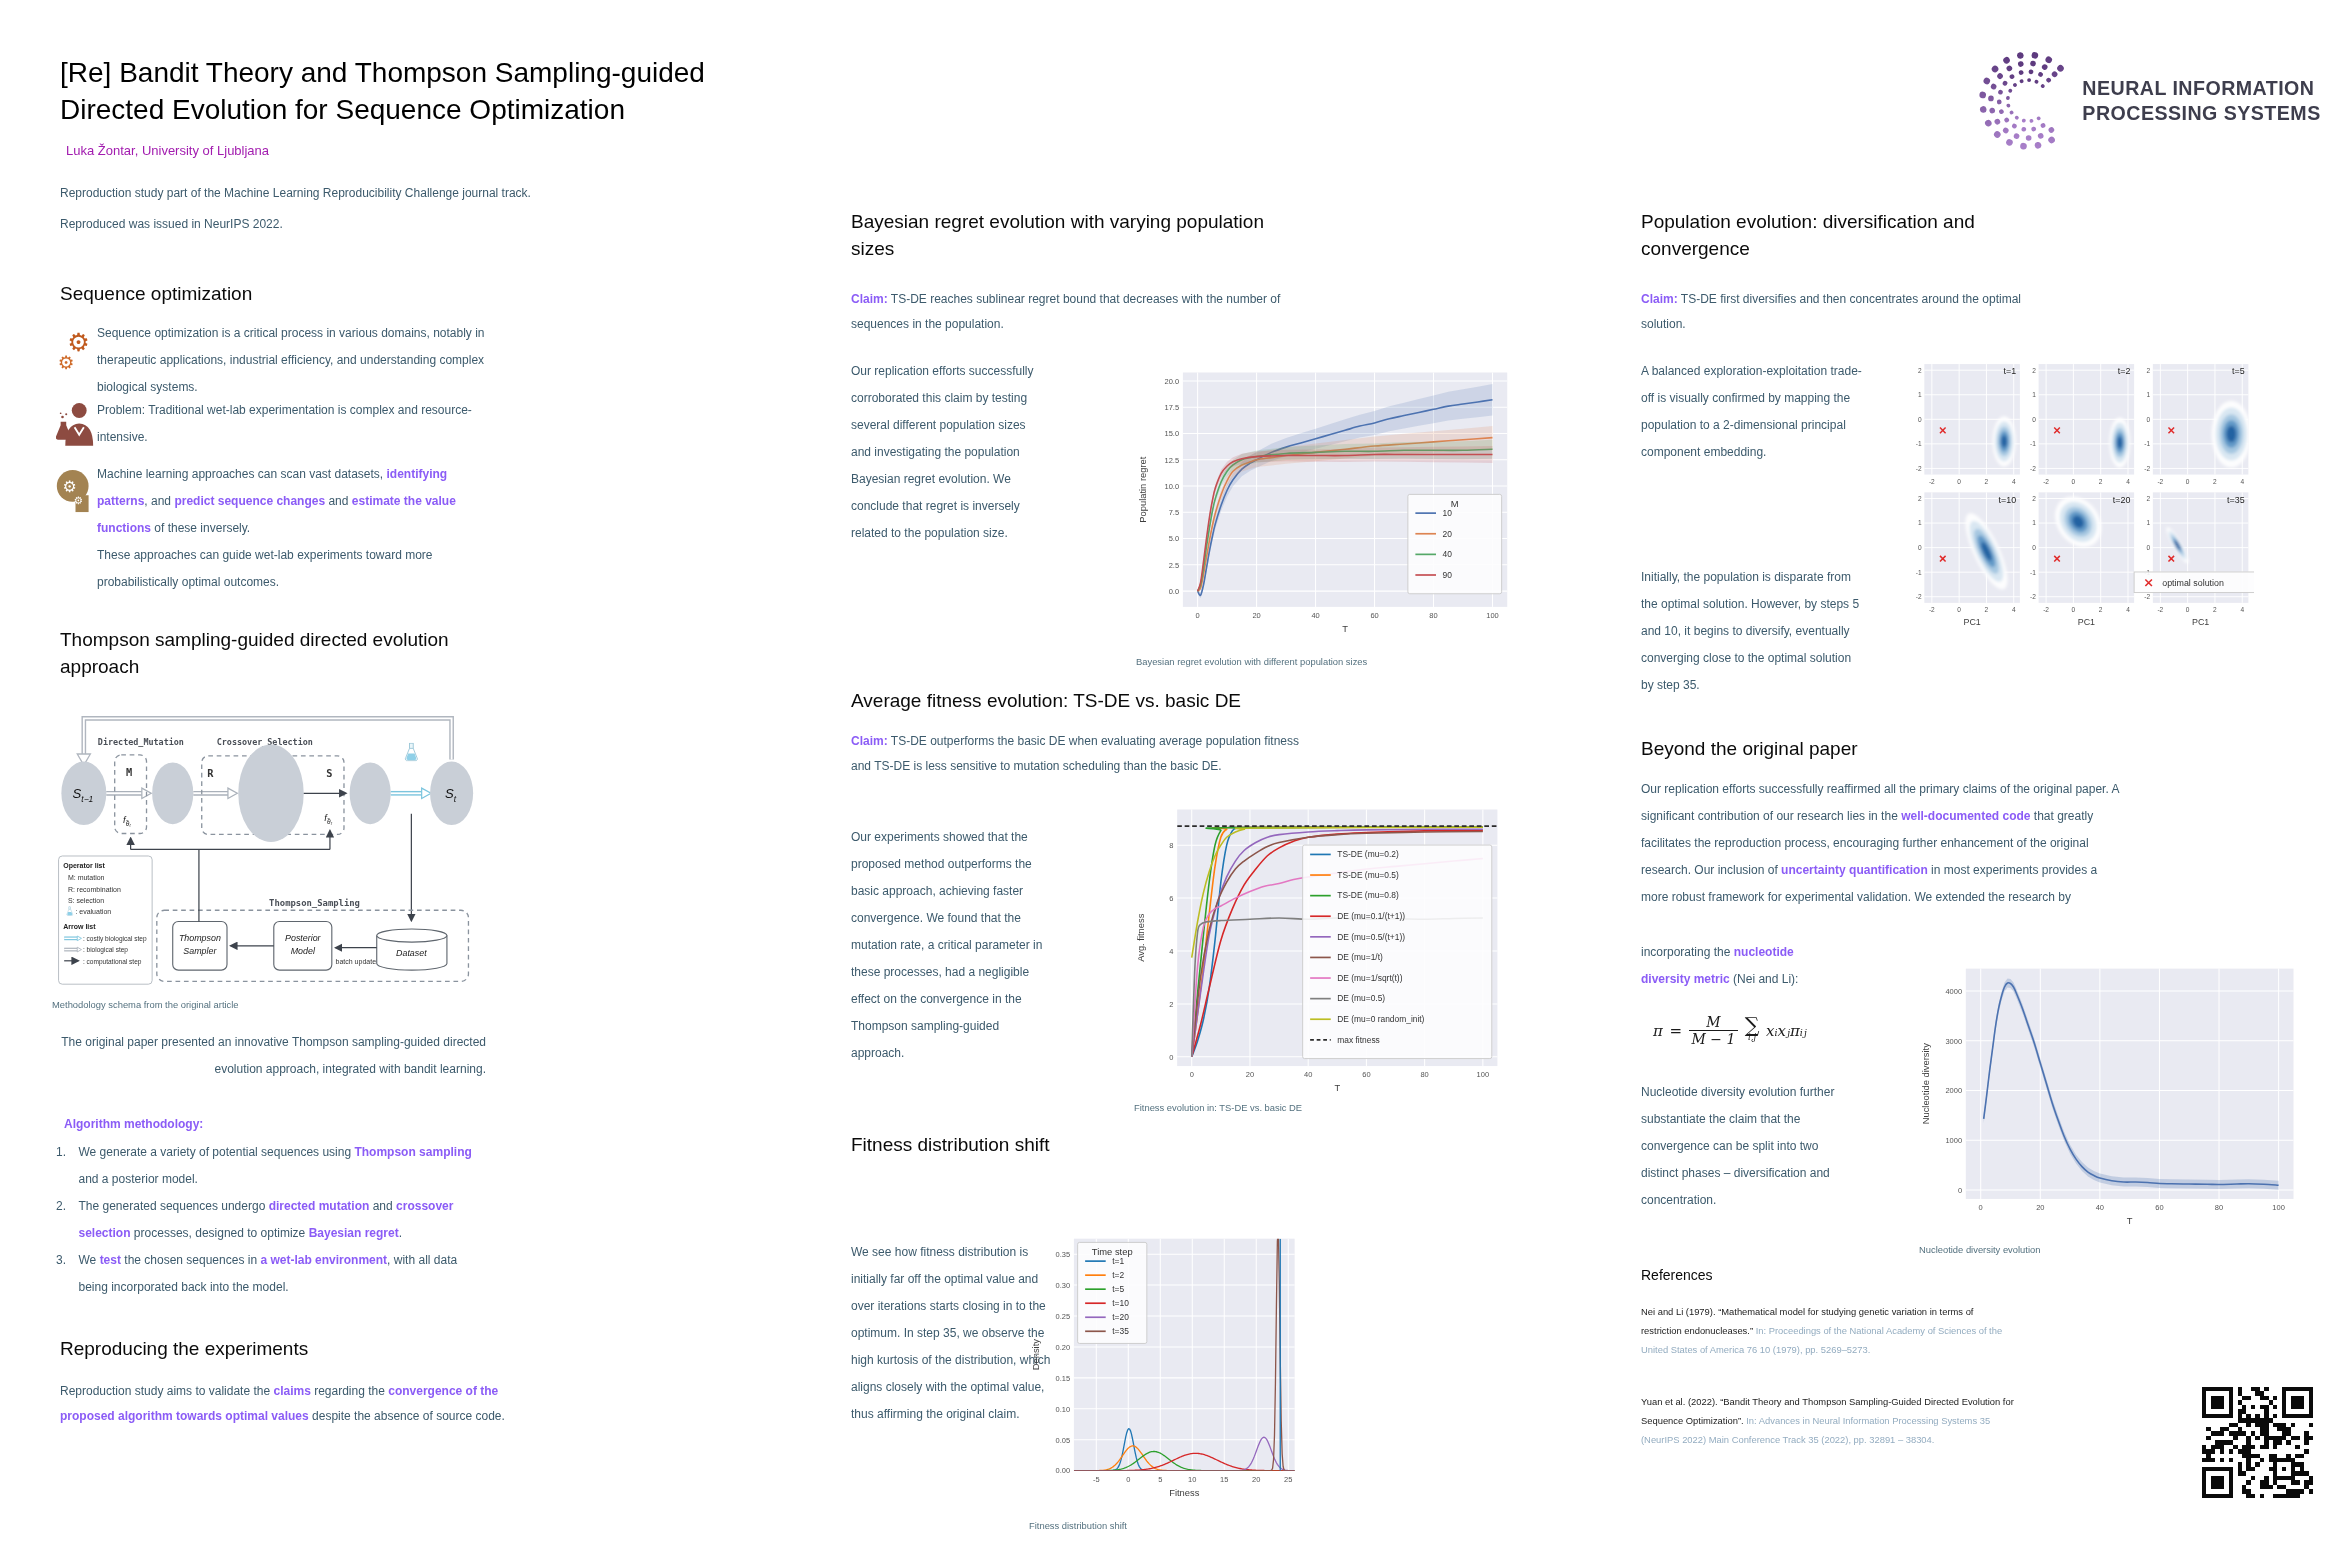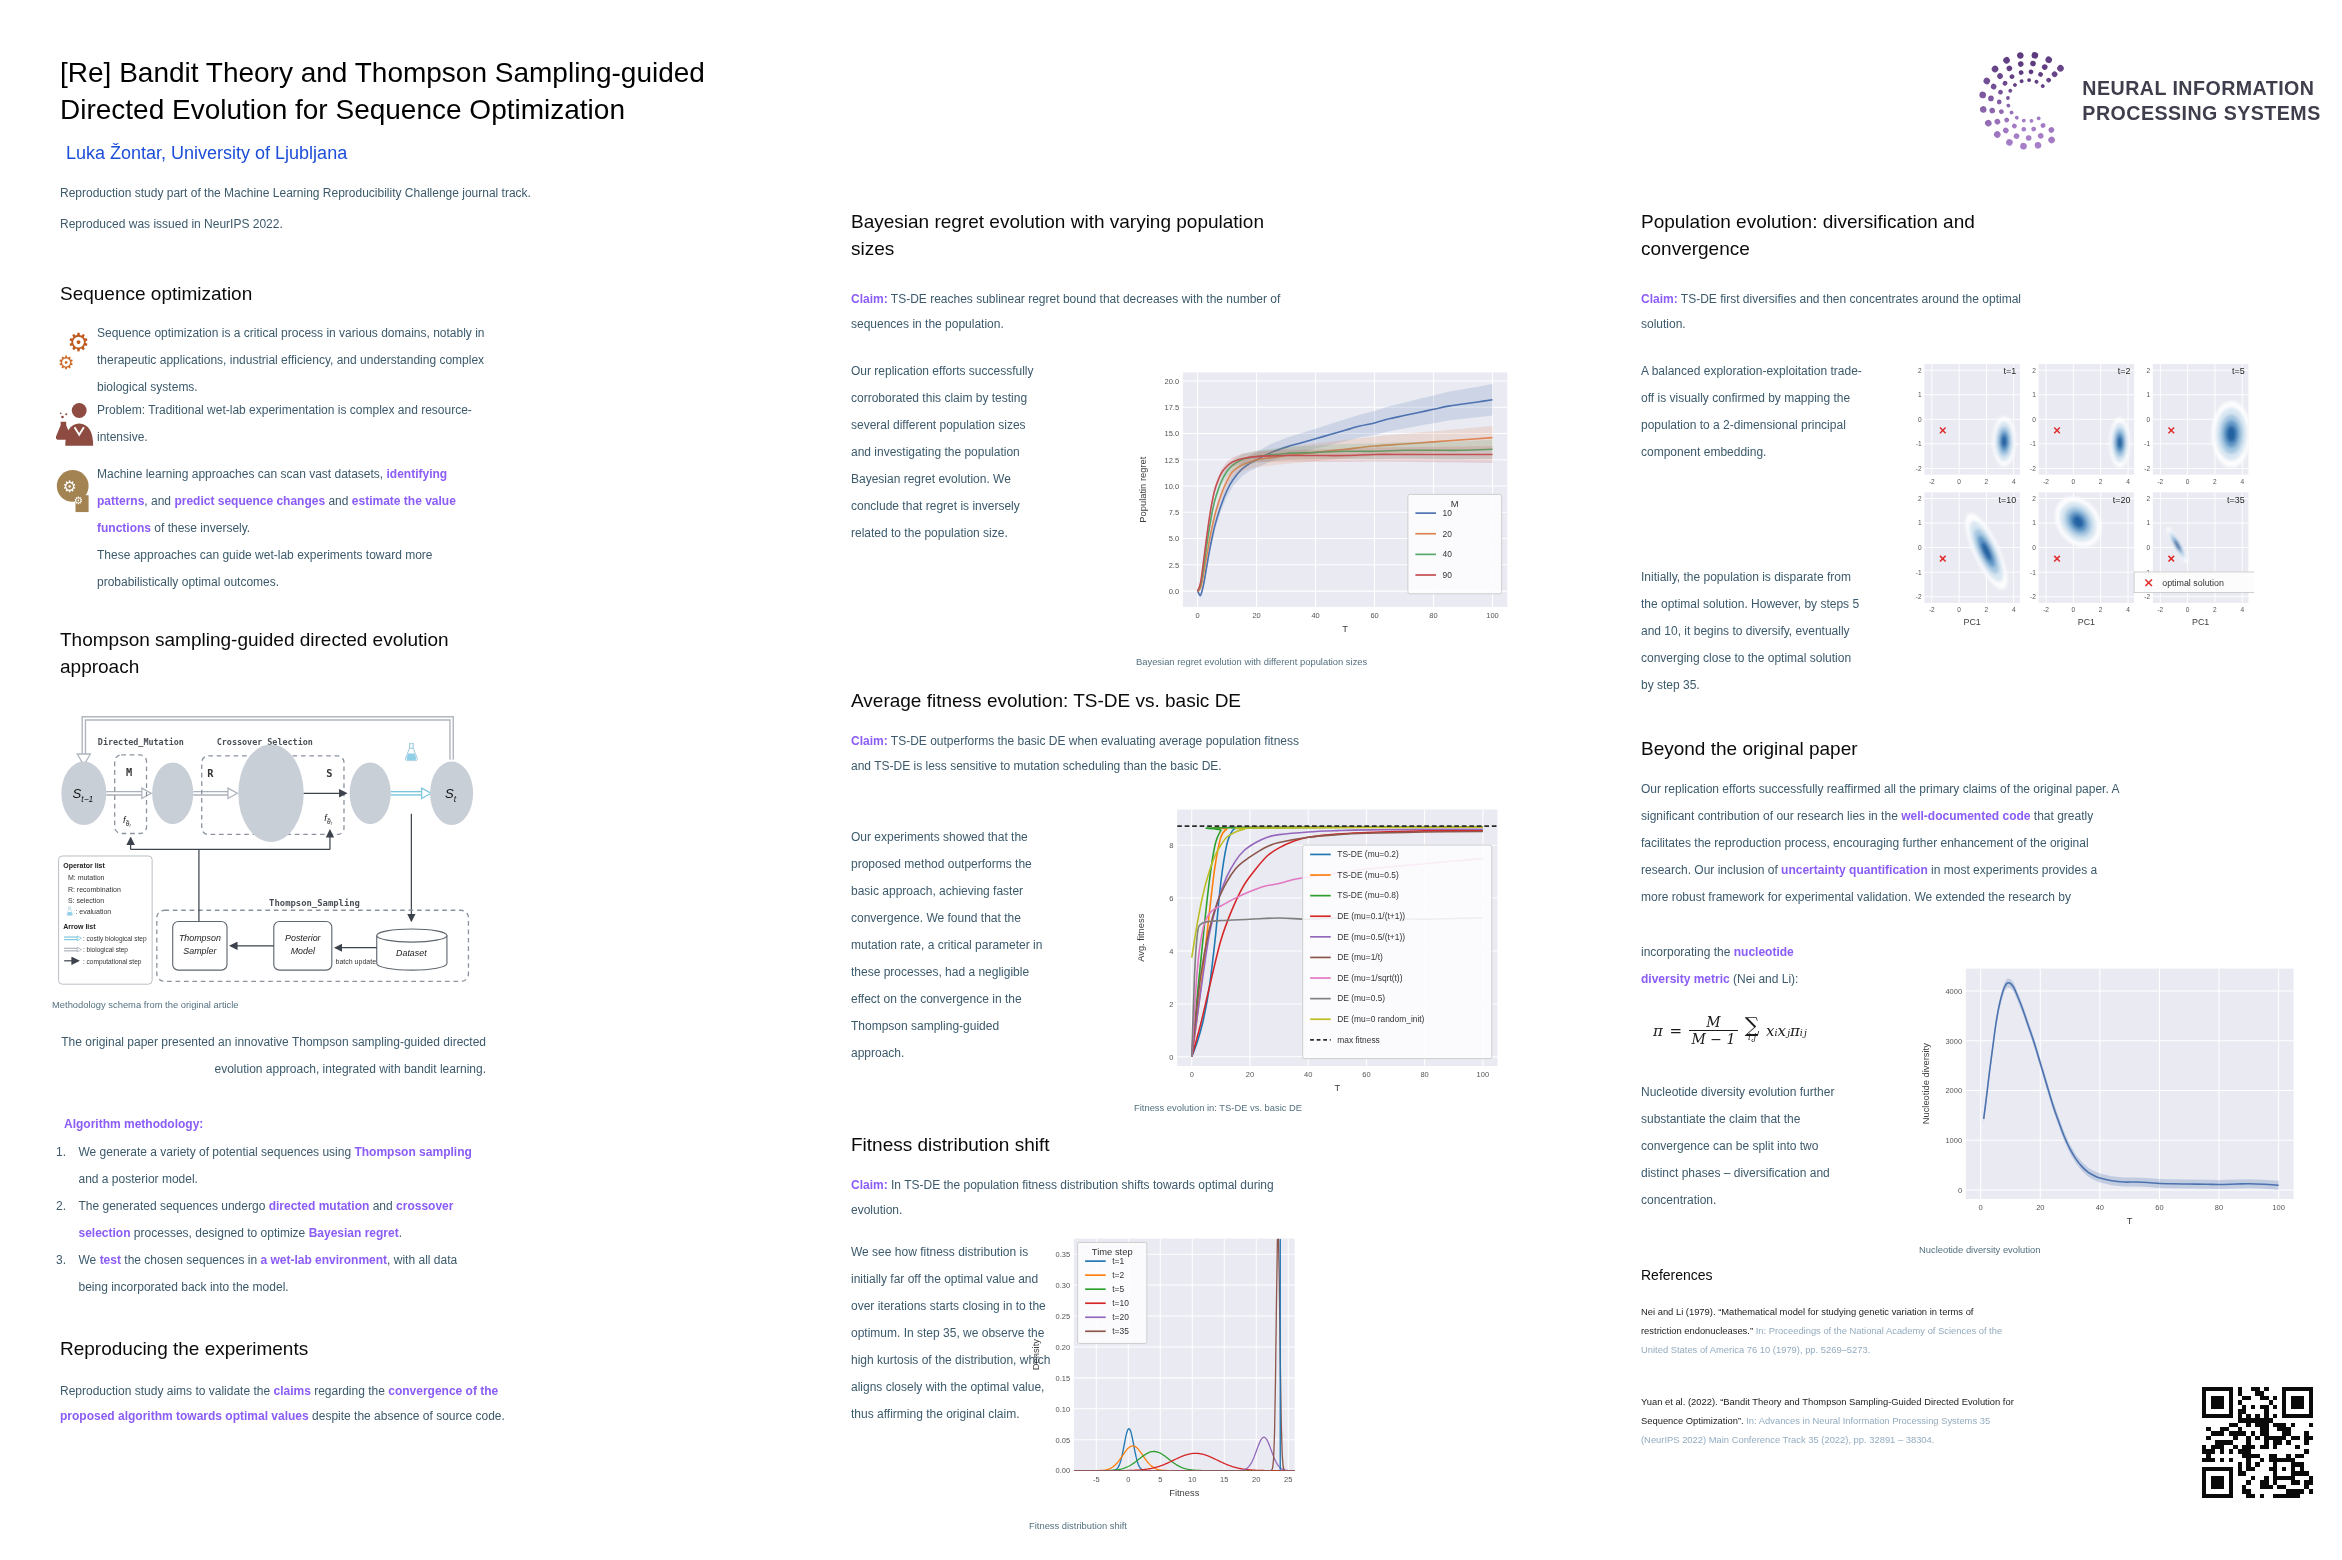--- a/index.html
+++ b/index.html
@@ -1,20 +1,20 @@
 <!DOCTYPE html>
 <html style="font-size:15px"><head>
 <meta charset="utf-8">
 <style>
   html,body{margin:0;padding:0;background:#fff;}
   #poster{position:relative;width:2342px;height:1561px;background:#ffffff;overflow:hidden;
           font-family:"Liberation Sans", sans-serif;}
   .abs{position:absolute;}
   .title{font-size:28px;line-height:37px;color:#000;}
-  .author{font-size:18px;color:#1d4ed8;text-align:center;}
+  .author{font-size:13px;color:#a21caf;text-align:center;}
   .h{font-size:19px;color:#0a0a0a;}
   .h2l{line-height:27px;}
   .subh{font-size:14px;color:#0a0a0a;}
   .body{font-size:12px;line-height:27px;color:#3c5a6c;}
   .tight{line-height:25px;}
   .body .b, .b{font-weight:700;color:#8b5cf6;}
   .m{color:#93acc0;}
   .cap{font-size:9.4px;color:#54717f;}
   .refs{font-size:9.4px;line-height:19px;color:#222;}
   .numlist{counter-reset:it;}
@@ -362,21 +362,20 @@
         <line x1="188" x2="210" y1="210" y2="210" stroke="#7f7f7f" stroke-width="1.8" stroke-dasharray="none"></line>
         <text x="217" y="213" class="legtxt">DE (mu=0.5)</text>
         <line x1="188" x2="210" y1="232" y2="232" stroke="#bcbd22" stroke-width="1.8" stroke-dasharray="none"></line>
         <text x="217" y="235" class="legtxt">DE (mu=0 random_init)</text>
         <line x1="188" x2="210" y1="254" y2="254" stroke="#2b2b2b" stroke-width="1.8" stroke-dasharray="4 3"></line>
         <text x="217" y="257" class="legtxt">max fitness</text>
       </svg></div>
   <div class="abs cap" style="left:1134px;top:1102px;width:371px;">Fitness evolution in: TS-DE vs. basic DE</div>
 
   <div class="abs h" style="left:851px;top:1134px;">Fitness distribution shift</div>
-  <div class="abs body tight" style="left:851px;top:1173px;width:431px;"><span class="b">Claim:</span><span> In TS-DE the population fitness distribution shifts towards optimal during evolution.</span></div>
   <div class="abs body" style="left:851px;top:1239px;width:204px;"><span>We see how fitness distribution is initially far off the optimal value and over iterations starts closing in to the optimum. In step 35, we observe the high kurtosis of the distribution, which aligns closely with the optimal value, thus affirming the original claim.</span></div>
   <div class="abs" style="left:1029px;top:1231px;"><svg width="275" height="281" viewBox="0 0 294 300">
         <rect x="48" y="8" width="236" height="248" fill="#e9eaf2"></rect>
         <line x1="71.94202898550725" x2="71.94202898550725" y1="8" y2="256" stroke="#fff" stroke-width="1.1"></line>
         <text x="71.94202898550725" y="268" text-anchor="middle" class="tick">-5</text>
         <line x1="106.14492753623189" x2="106.14492753623189" y1="8" y2="256" stroke="#fff" stroke-width="1.1"></line>
         <text x="106.14492753623189" y="268" text-anchor="middle" class="tick">0</text>
         <line x1="140.34782608695653" x2="140.34782608695653" y1="8" y2="256" stroke="#fff" stroke-width="1.1"></line>
         <text x="140.34782608695653" y="268" text-anchor="middle" class="tick">5</text>
         <line x1="174.55072463768118" x2="174.55072463768118" y1="8" y2="256" stroke="#fff" stroke-width="1.1"></line>

